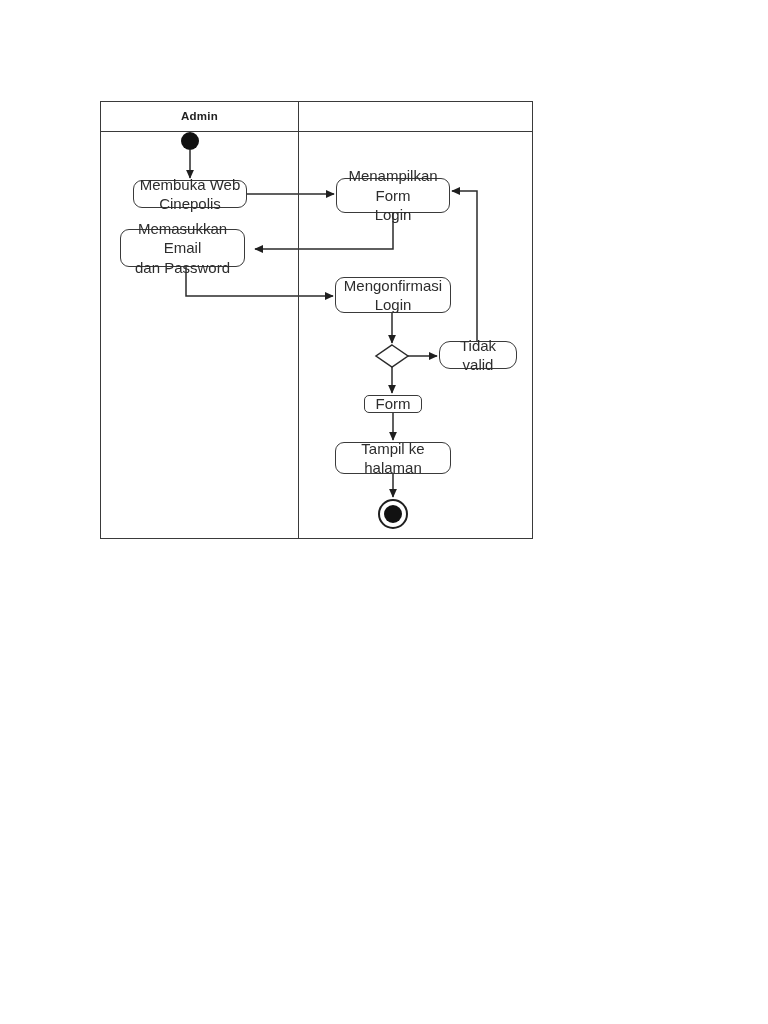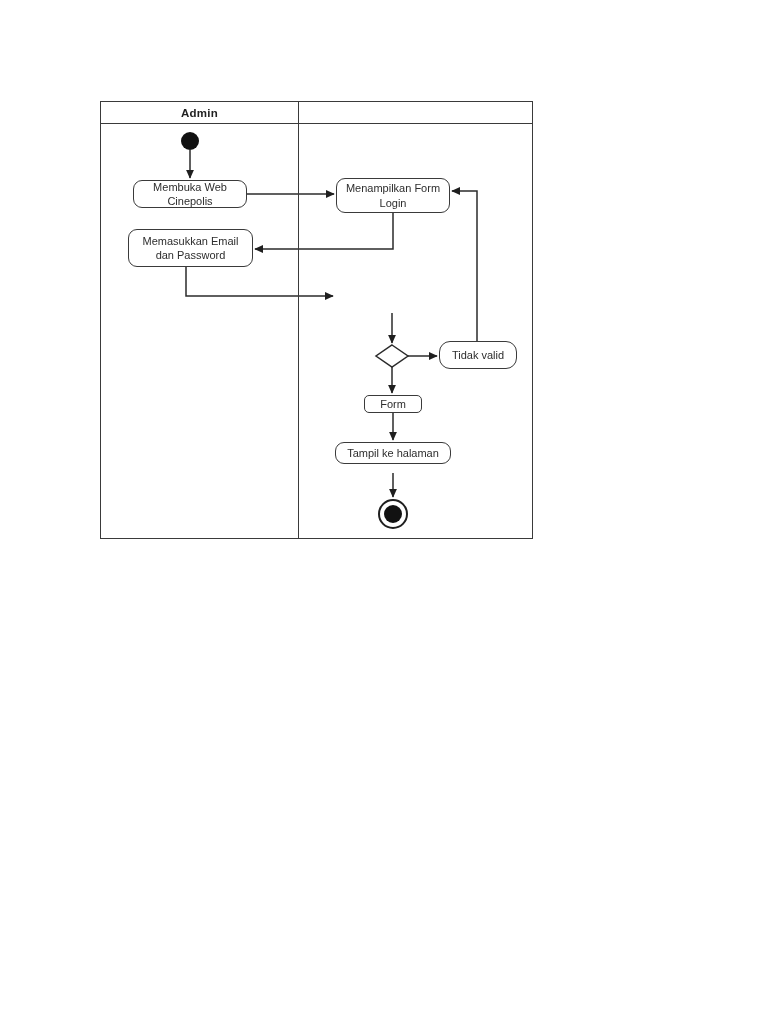--- a/index.html
+++ b/index.html
@@ -24,24 +24,25 @@
     background: #ffffff;
   }
   .lane-divider {
     position: absolute;
     left: 197px; top: 0; bottom: 0;
     width: 0;
     border-left: 1.5px solid #3a3a3a;
   }
   .header-row {
     position: absolute;
-    left: 0; top: 0; right: 0;
+    left: 0; top: 8px; right: 0;
     height: 22px;
     border-bottom: 1.5px solid #3a3a3a;
     display: flex;
+    flex-direction: column;
   }
   .lane-title {
     display: flex; align-items: center; justify-content: center;
     font-size: 11.5px; font-weight: bold; color: #222;
     letter-spacing: 0.2px;
   }
   .lane-title.admin  { width: 197px; }
   .lane-title.sistem { flex: 1; }
   
   svg.connectors {
@@ -50,31 +51,31 @@
     overflow: visible;
   }
   
   .node {
     position: absolute;
     border: 1.5px solid #3a3a3a;
     border-radius: 9px;
     background: #ffffff;
     display: flex; align-items: center; justify-content: center;
     text-align: center;
-    font-size: 11px; line-height: 1.3; color: #2d2d2d;
+    font-size: 15px; line-height: 1.3; color: #2d2d2d;
     white-space: pre-line;
     padding: 1px 4px;
   }
   .n-open-web          { left: 32px;  top: 78px;  width: 114px; height: 28px; }
   .n-show-login-form   { left: 235px; top: 76px;  width: 114px; height: 35px; }
-  .n-enter-credentials { left: 27px;  top: 127px; width: 125px; height: 38px; }
+  .n-enter-credentials { left: 19px;  top: 127px; width: 125px; height: 38px; }
   .n-confirm-login     { left: 234px; top: 175px; width: 116px; height: 36px; }
   .n-tidak-valid       { left: 338px; top: 239px; width: 78px;  height: 28px; border-radius: 11px; }
   .n-valid             { left: 263px; top: 293px; width: 58px;  height: 18px; border-radius: 5px; }
-  .n-show-page         { left: 234px; top: 340px; width: 116px; height: 22px; }
+  .n-show-page         { left: 234px; top: 340px; width: 116px; height: 32px; }
 </style>
 </head>
 <body>
 
 <div class="page">
 
   <div class="diagram">
 
     <svg class="connectors" viewBox="0 0 433 438">
       <defs>
@@ -119,18 +120,19 @@
       <div class="lane-title admin">Admin</div>
     </div>
     <div class="lane-divider"></div>
 
     <div class="node n-open-web">Membuka Web
 Cinepolis</div>
     <div class="node n-show-login-form">Menampilkan Form
 Login</div>
     <div class="node n-enter-credentials">Memasukkan Email
 dan Password</div>
+    <div class="node n-confirm-login">Mengonfirmasi Login</div>
     <div class="node n-tidak-valid">Tidak valid</div>
     <div class="node n-valid">Form</div>
     <div class="node n-show-page">Tampil ke halaman</div>
 
   </div>
 </div>
 
 </body></html>

